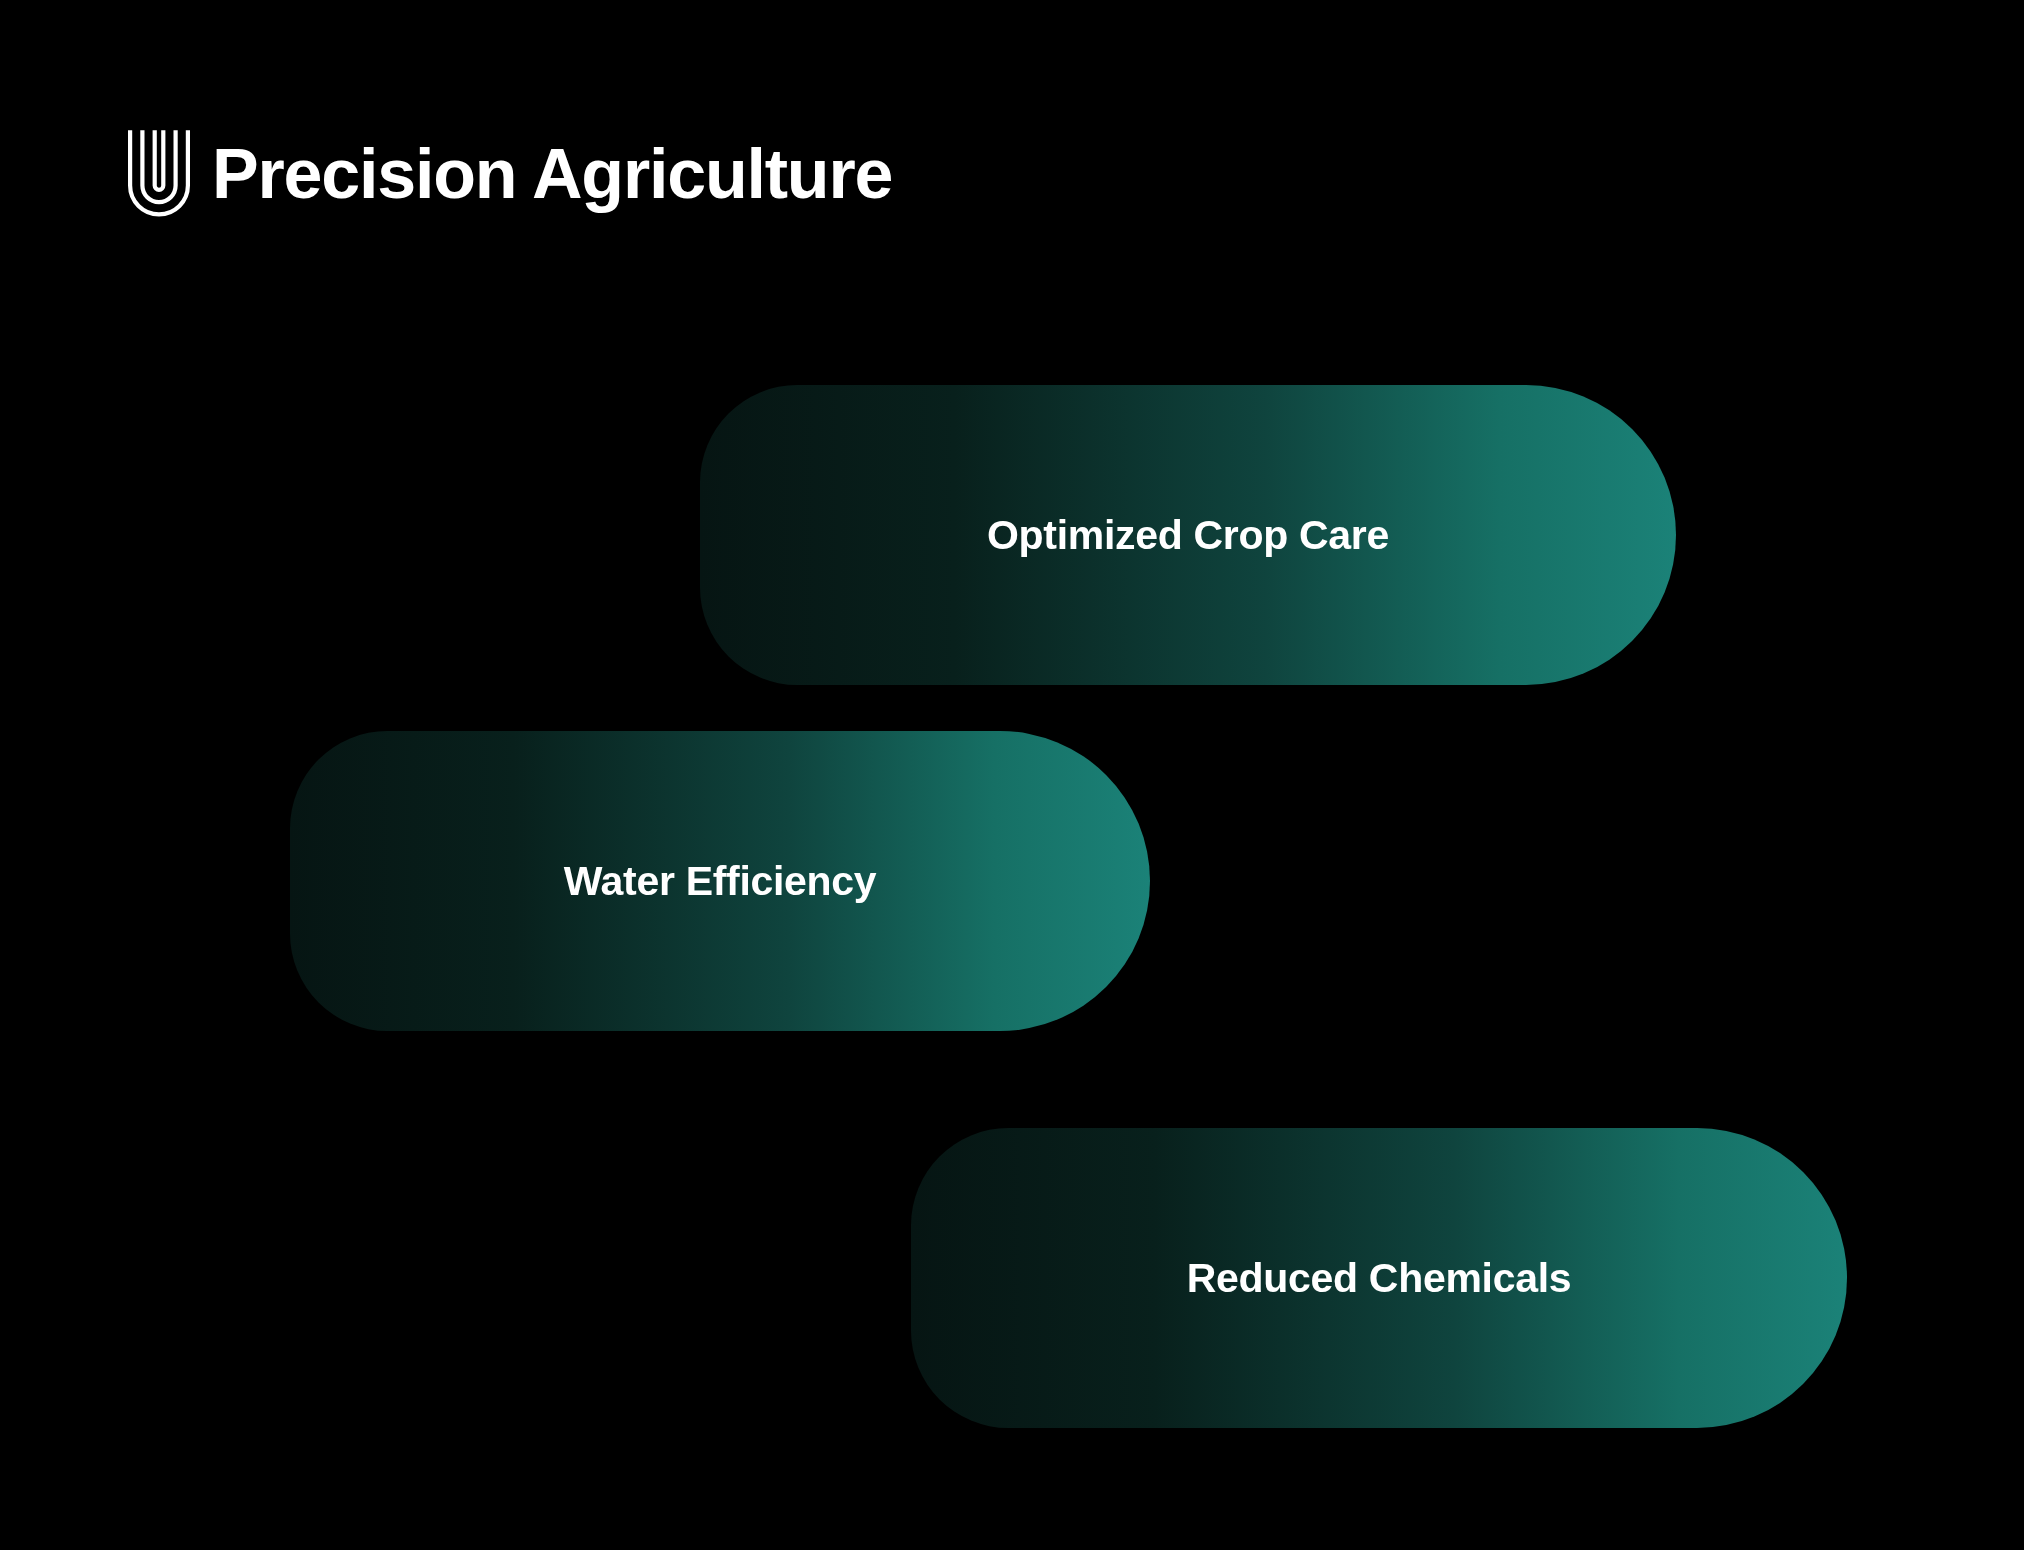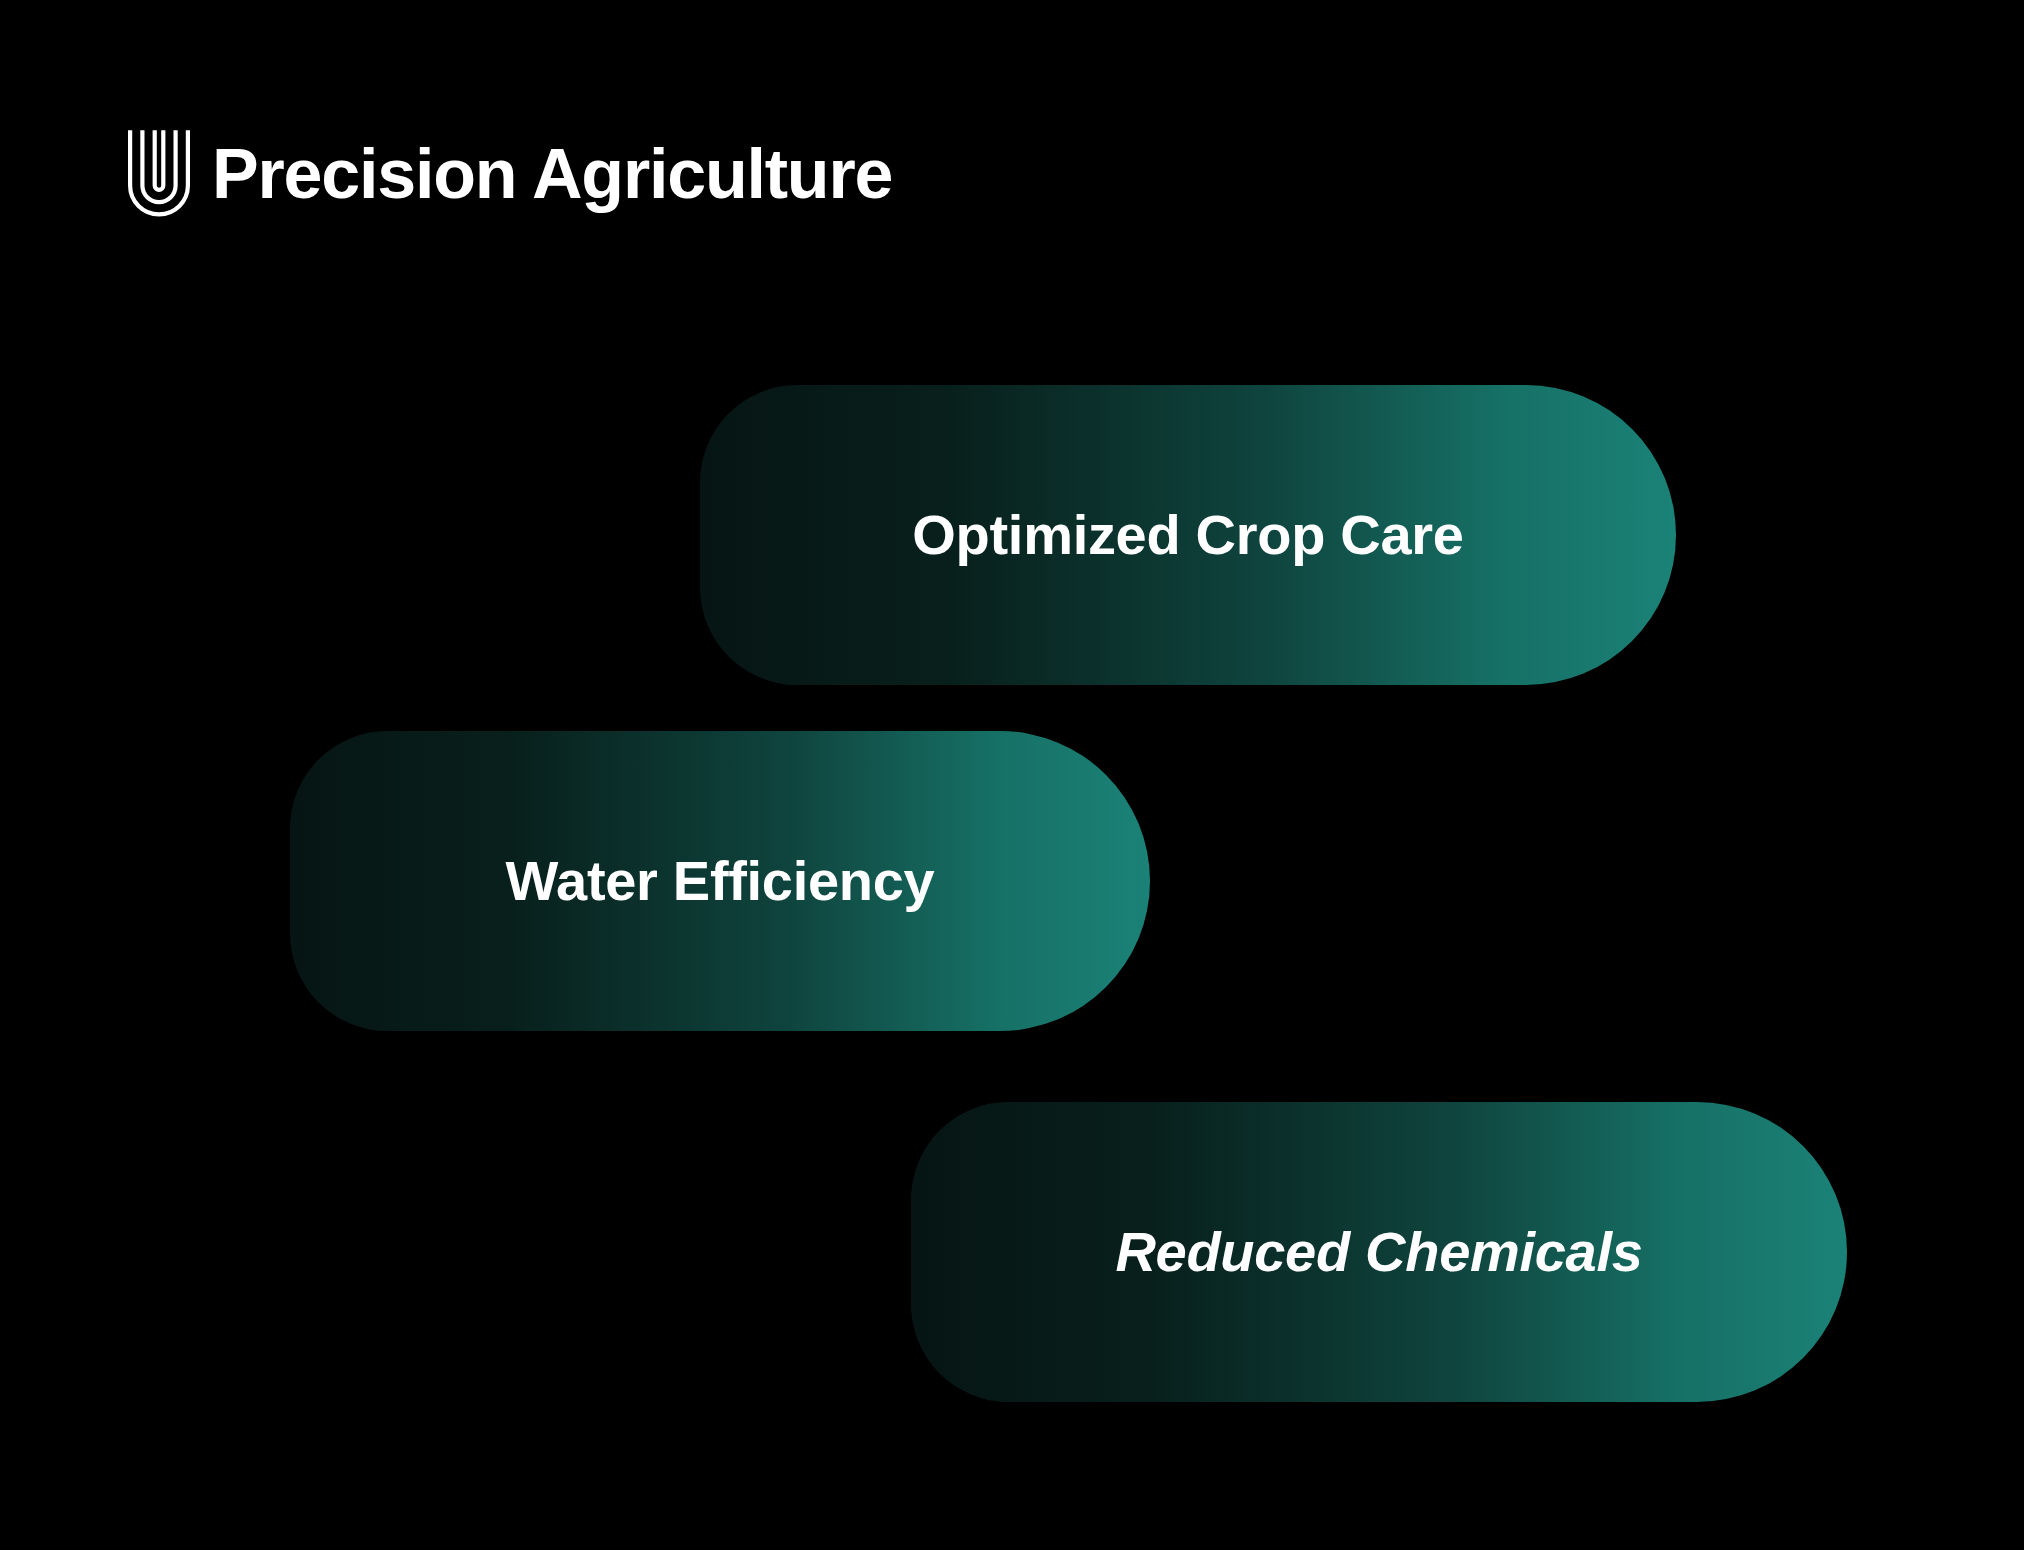--- a/index.html
+++ b/index.html
@@ -57,21 +57,21 @@
     justify-content: center;
     box-sizing: border-box;
     background-image: linear-gradient(90deg, #061513 0%, #08201c 26%, #0f443e 58%, #167065 82%, #1b8278 100%);
     border-top-left-radius: 104px;
     border-bottom-left-radius: 104px;
     border-top-right-radius: 160px;
     border-bottom-right-radius: 160px;
   }
 
   .pill-label {
-    font-size: 56px;
+    font-size: 41px;
     font-weight: 700;
     color: #ffffff;
     letter-spacing: -0.3px;
     white-space: nowrap;
     line-height: 1;
   }
 
   .pill-1 {
     left: 700px;
     top: 385px;
@@ -81,24 +81,23 @@
 
   .pill-2 {
     left: 290px;
     top: 731px;
     width: 860px;
     height: 300px;
   }
 
   .pill-3 {
     left: 911px;
-    top: 1102px;
+    top: 1128px;
     width: 936px;
     height: 300px;
-    font-style: italic;
   }
 </style>
 </head>
 <body>
 
 <div class="canvas">
 
   <div class="header">
     <span class="logo-wrap">
       <svg class="brand-mark" viewBox="0 0 66 92" xmlns="http://www.w3.org/2000/svg" fill="none" stroke="#ffffff" stroke-width="4.2">

